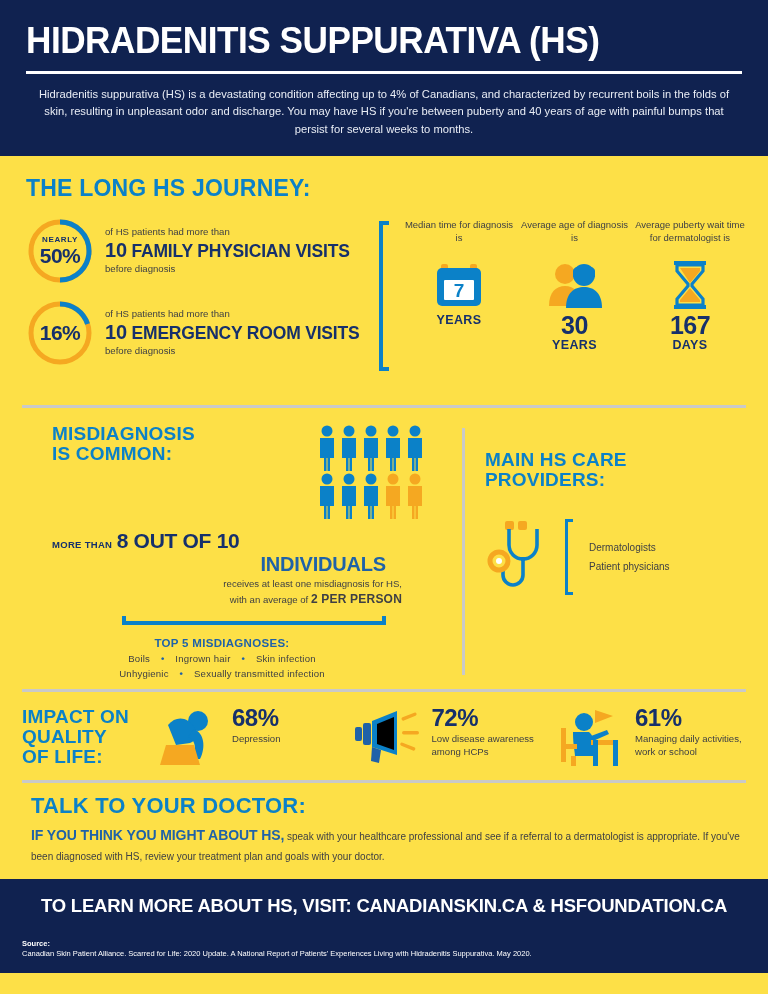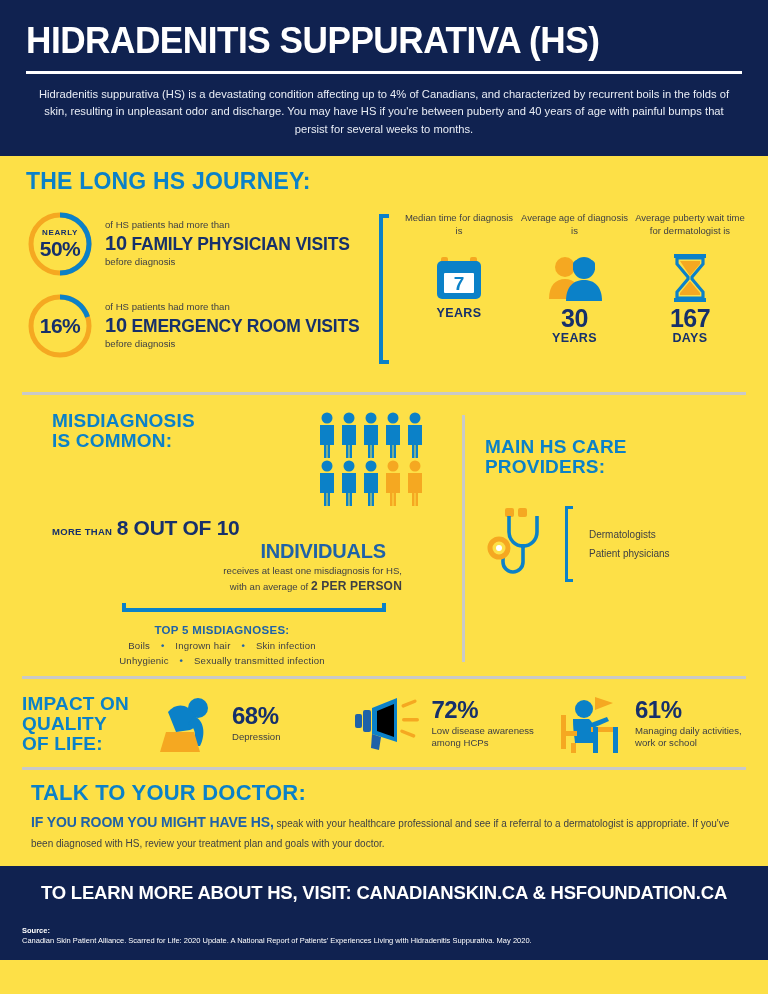--- a/index.html
+++ b/index.html
@@ -42,21 +42,21 @@
     color: #0b81c8;
     font-weight: bold;
     letter-spacing: 0.2px;
     line-height: 1.04;
   }
   .hr {
     height: 3px; background: #c9c9c9; margin: 0 22px;
   }
 
   
-  .journey { position: relative; padding: 14px 22px 18px 22px; }
+  .journey { position: relative; padding: 14px 22px 24px 22px; margin-top: 7px; }
   .journey .sec-title { font-size: 23px; margin-bottom: 16px; padding-left: 4px; }
   .journey-body { display: flex; align-items: flex-start; }
   .journey-left { width: 355px; padding-left: 4px; }
 
   .stat-row { display: flex; align-items: center; margin-bottom: 14px; }
   .donut { position: relative; width: 68px; height: 68px; flex: 0 0 68px; }
   .donut svg { display: block; }
   .donut .lbl {
     position: absolute; inset: 0;
     display: flex; flex-direction: column;
@@ -132,21 +132,21 @@
   .prov-bracket {
     width: 8px; height: 76px; margin: 0 16px 0 14px;
     border-left: 3px solid #0b81c8; border-top: 3px solid #0b81c8; border-bottom: 3px solid #0b81c8;
   }
   .prov-list div { color: #3f4044; font-size: 10px; line-height: 1.9; }
 
   
   .qol { display: flex; align-items: center; padding: 14px 22px 12px 22px; }
   .qol .sec-title { font-size: 19px; width: 130px; flex: 0 0 130px; }
   .qol-items { display: flex; flex: 1; justify-content: space-between; align-items: center; }
-  .qitem { display: flex; align-items: center; width: 195px; }
+  .qitem { display: flex; align-items: flex-start; width: 195px; }
   .qitem .qicon { flex: 0 0 72px; height: 62px; display: flex; align-items: center; justify-content: center; }
   .qitem .qtxt { padding-left: 8px; }
   .qitem .qpct { color: #16306b; font-weight: bold; font-size: 24px; line-height: 1; letter-spacing: -0.5px; }
   .qitem .qlab { color: #3f4044; font-size: 9.6px; line-height: 1.35; margin-top: 3px; }
 
   
   .talk { padding: 12px 22px 14px 22px; margin-left: 9px; }
   .talk .sec-title { font-size: 22px; margin-bottom: 6px; }
   .talk p { color: #3f4044; font-size: 10px; line-height: 1.7; }
   .talk p b { color: #1f62a8; font-weight: bold; font-size: 14px; letter-spacing: -0.1px; }
@@ -471,21 +471,21 @@
         </div>
       </div>
     </div>
   </div>
 
   <div class="hr"></div>
 
   <div class="talk">
     <div class="sec-title">TALK TO YOUR DOCTOR:</div>
     <p>
-      <b>IF YOU ROOM YOU MIGHT HAVE HS,</b><span> speak with your healthcare professional and see if a referral to a dermatologist is appropriate. If you've been diagnosed with HS, review your treatment plan and goals with your doctor.</span>
+      <b>IF YOU THINK YOU MIGHT ABOUT HS,</b><span> speak with your healthcare professional and see if a referral to a dermatologist is appropriate. If you've been diagnosed with HS, review your treatment plan and goals with your doctor.</span>
     </p>
   </div>
 
   <div class="footer">
     <div class="cta">TO LEARN MORE ABOUT HS, VISIT: CANADIANSKIN.CA &amp; HSFOUNDATION.CA</div>
   </div>
   <div class="src">
     <div class="h">Source:</div>
     <div class="t">Canadian Skin Patient Alliance. Scarred for Life: 2020 Update. A National Report of Patients' Experiences Living with Hidradenitis Suppurativa. May 2020.</div>
   </div>

